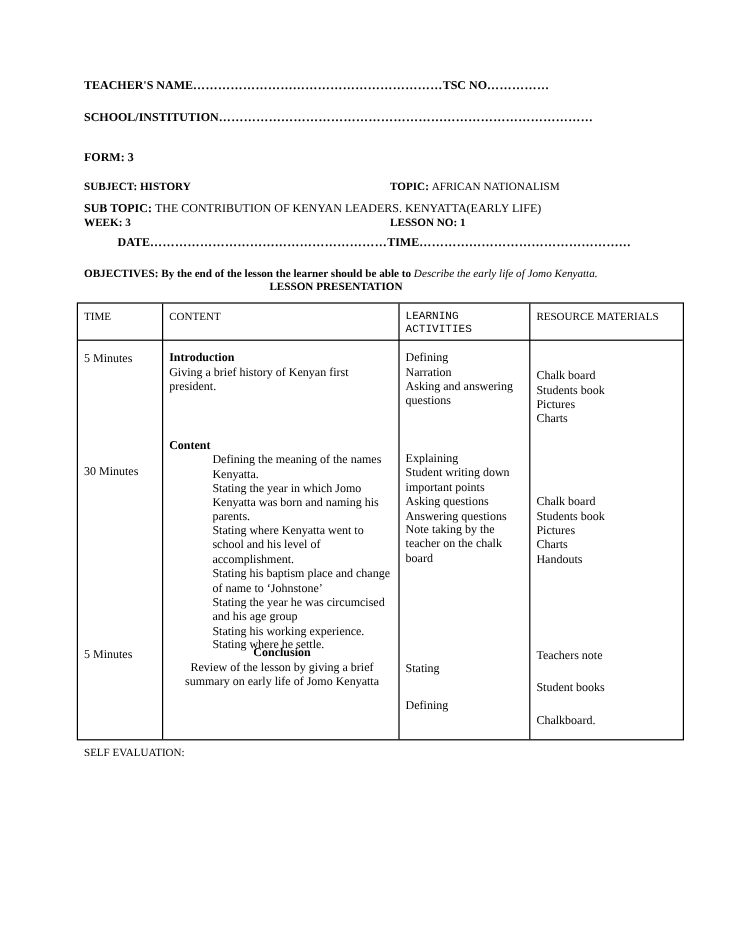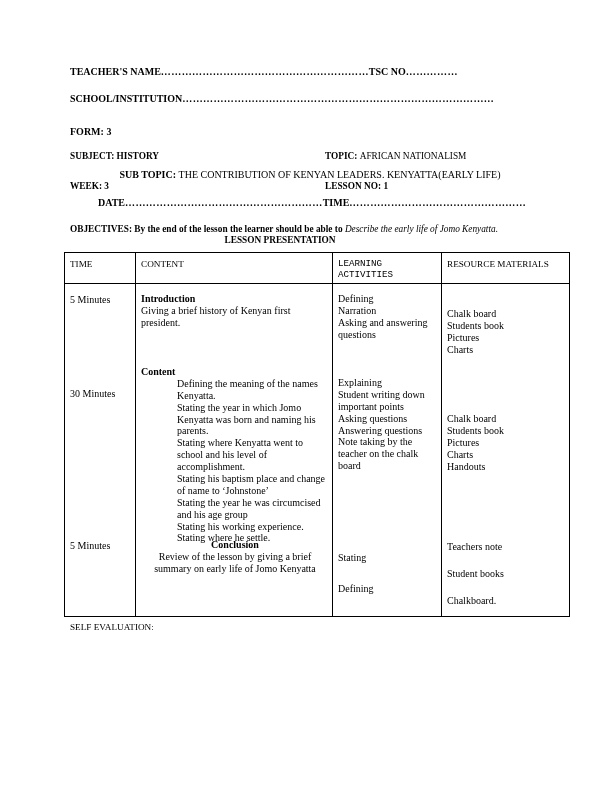--- a/index.html
+++ b/index.html
@@ -56,21 +56,21 @@
     <span class="b">SCHOOL/INSTITUTION</span><span class="dots">………………………………………………………………………………</span>
   </div>
 
   <div class="hdr b" style="top:126px;">FORM: 3</div>
 
   <div class="row-split" style="top:151px;">
     <span class="b">SUBJECT:</span><span class="b">&nbsp;</span><span class="b">HISTORY</span>
     <span class="right-col"><span class="b">TOPIC:</span>&nbsp;<span>AFRICAN NATIONALISM</span></span>
   </div>
 
-  <div class="hdr" style="top:169px;text-align:center;">
+  <div class="hdr" style="top:169px;">
     <span class="b">SUB TOPIC:</span>&nbsp;<span>THE CONTRIBUTION OF KENYAN LEADERS. KENYATTA(EARLY LIFE)</span>
   </div>
 
   <div class="row-split" style="top:181px;">
     <span class="b">WEEK:</span><span class="b">&nbsp;</span><span class="b">3</span>
     <span class="right-col"><span class="b">LESSON NO:</span><span class="b">&nbsp;</span><span class="b">1</span></span>
   </div>
 
   <div class="hdr" style="top:197px;padding-left:28px;">
     <span class="b">DATE</span><span class="dots">…………………………………………………</span><span class="b">TIME</span><span class="dots">……………………………………………</span>

